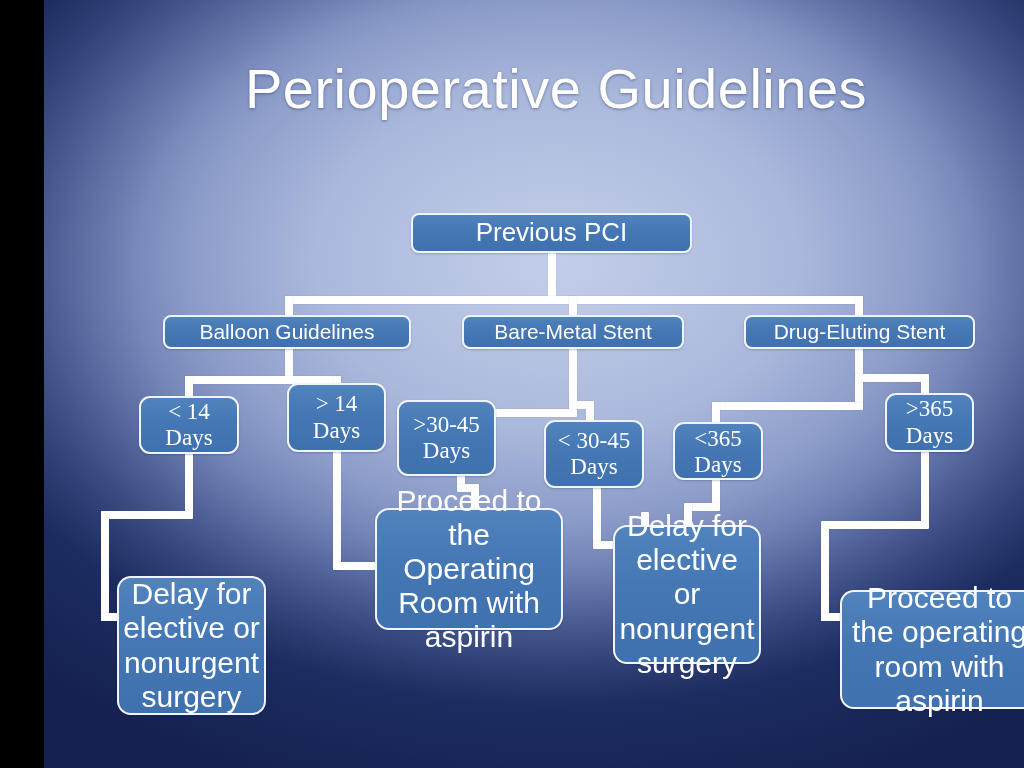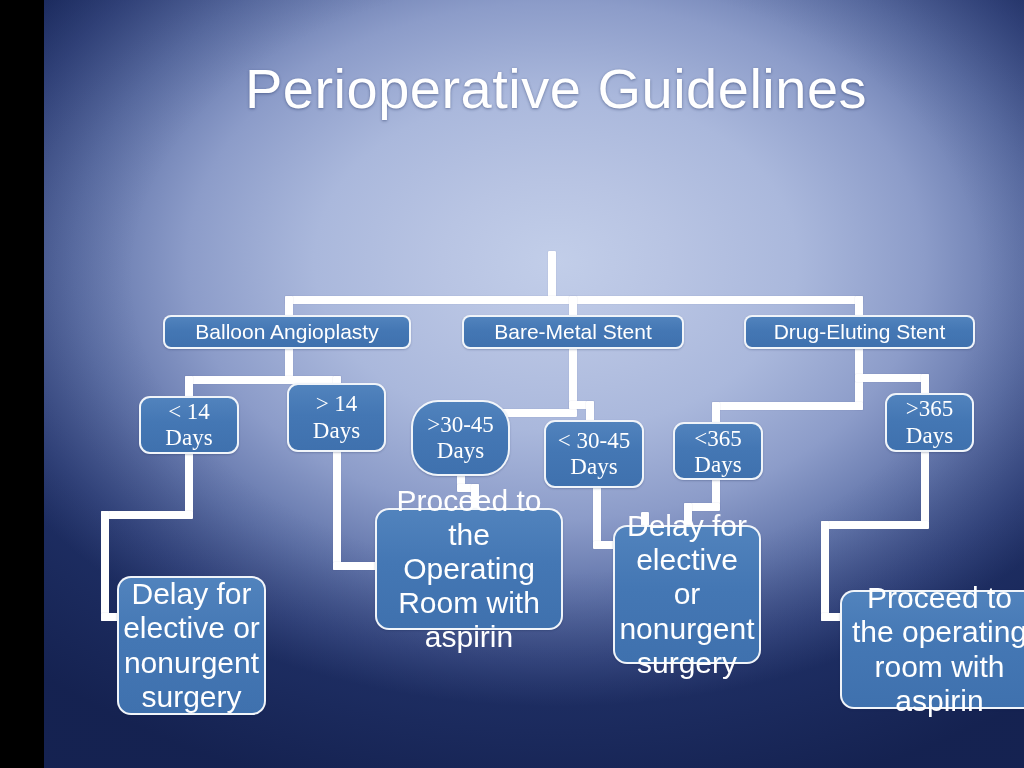--- a/index.html
+++ b/index.html
@@ -136,44 +136,47 @@
 
   <div class="conn" style="left:668px; top:478px; width:8px; height:32px;"></div>
   <div class="conn" style="left:640px; top:503px; width:36px; height:8px;"></div>
   <div class="conn" style="left:640px; top:503px; width:8px; height:23px;"></div>
 
   <div class="conn" style="left:877px; top:450px; width:8px; height:78px;"></div>
   <div class="conn" style="left:777px; top:521px; width:108px; height:8px;"></div>
   <div class="conn" style="left:777px; top:521px; width:8px; height:100px;"></div>
   <div class="conn" style="left:777px; top:613px; width:28px; height:8px;"></div>
 
+  <div class="node n-root" style="left:367px; top:213px; width:281px; height:40px;">
+    <span>Previous PCI</span>
+  </div>
 
   <div class="node n-lvl2" style="left:119px; top:315px; width:248px; height:34px;">
-    <span>Balloon Angioplasty</span>
+    <span>Balloon Guidelines</span>
   </div>
 
   <div class="node n-lvl2" style="left:418px; top:315px; width:222px; height:34px;">
     <span>Bare-Metal Stent</span>
   </div>
 
   <div class="node n-lvl2" style="left:700px; top:315px; width:231px; height:34px;">
     <span>Drug-Eluting Stent</span>
   </div>
 
   <div class="node n-lvl3" style="left:95px; top:396px; width:100px; height:58px;">
     <span>&lt; 14
 Days</span>
   </div>
 
   <div class="node n-lvl3" style="left:243px; top:383px; width:99px; height:69px;">
     <span>&gt; 14
 Days</span>
   </div>
 
-  <div class="node n-lvl3" style="left:367px; top:400px; width:99px; height:76px;border-radius:27px;">
+  <div class="node n-lvl3" style="left:353px; top:400px; width:99px; height:76px;">
     <span>&gt;30-45
 Days</span>
   </div>
 
   <div class="node n-lvl3" style="left:500px; top:420px; width:100px; height:68px;">
     <span>&lt; 30-45
 Days</span>
   </div>
 
   <div class="node n-lvl3" style="left:629px; top:422px; width:90px; height:58px;align-items:flex-end;">

